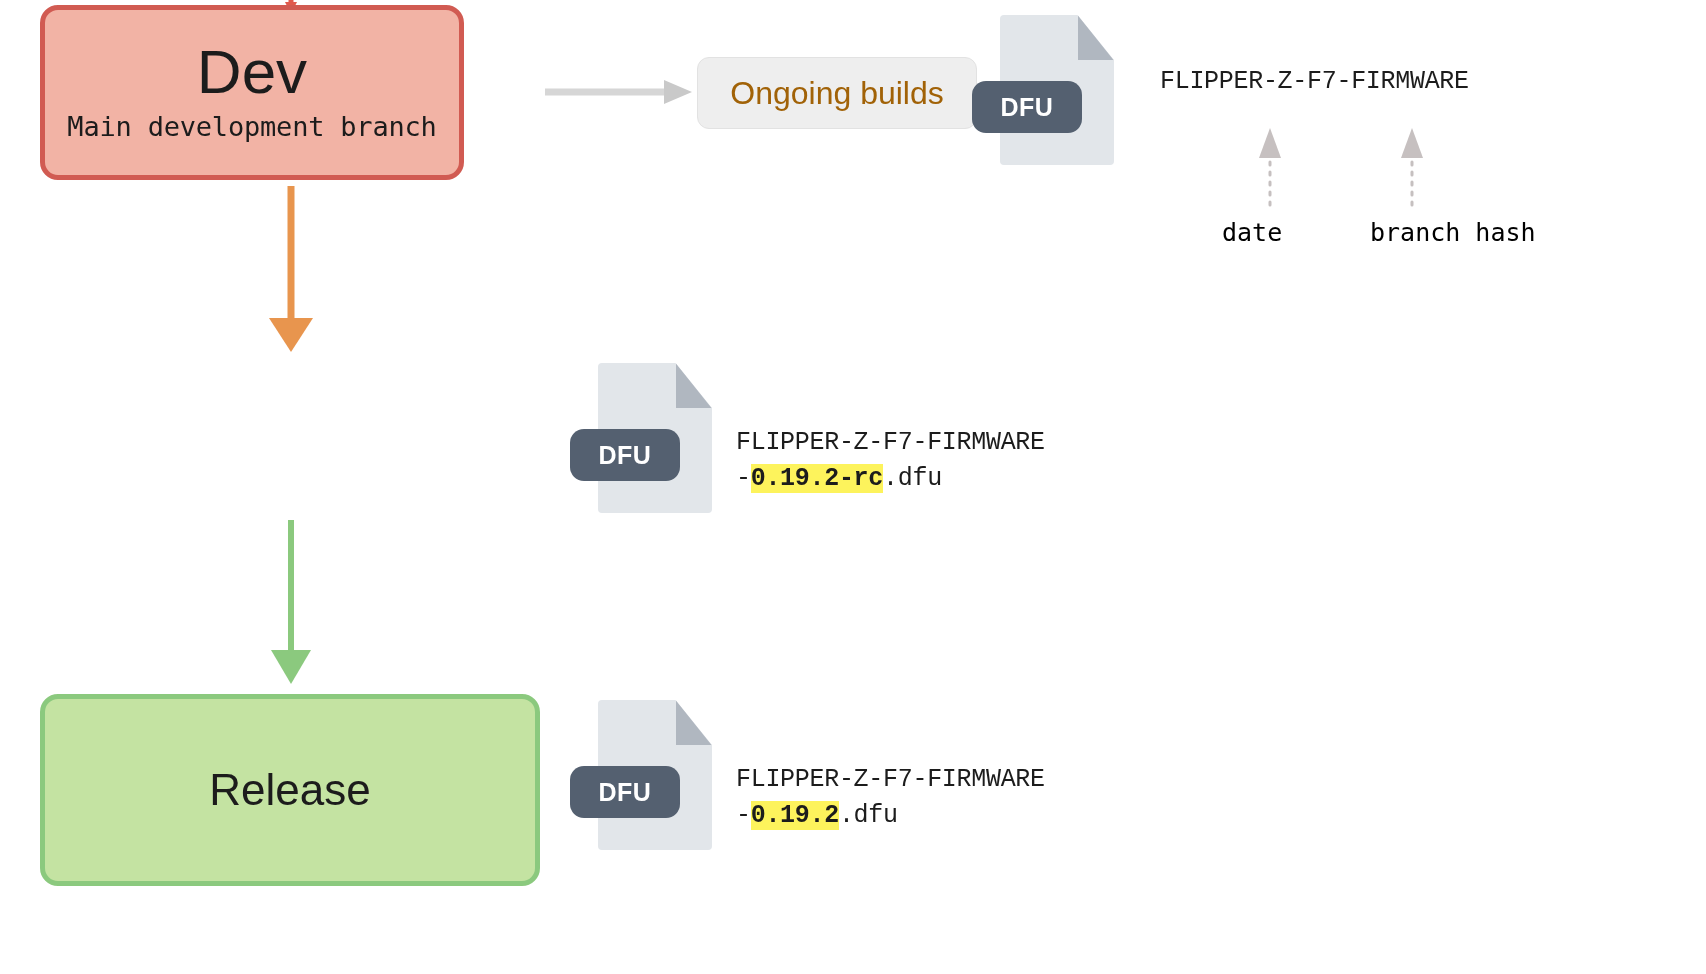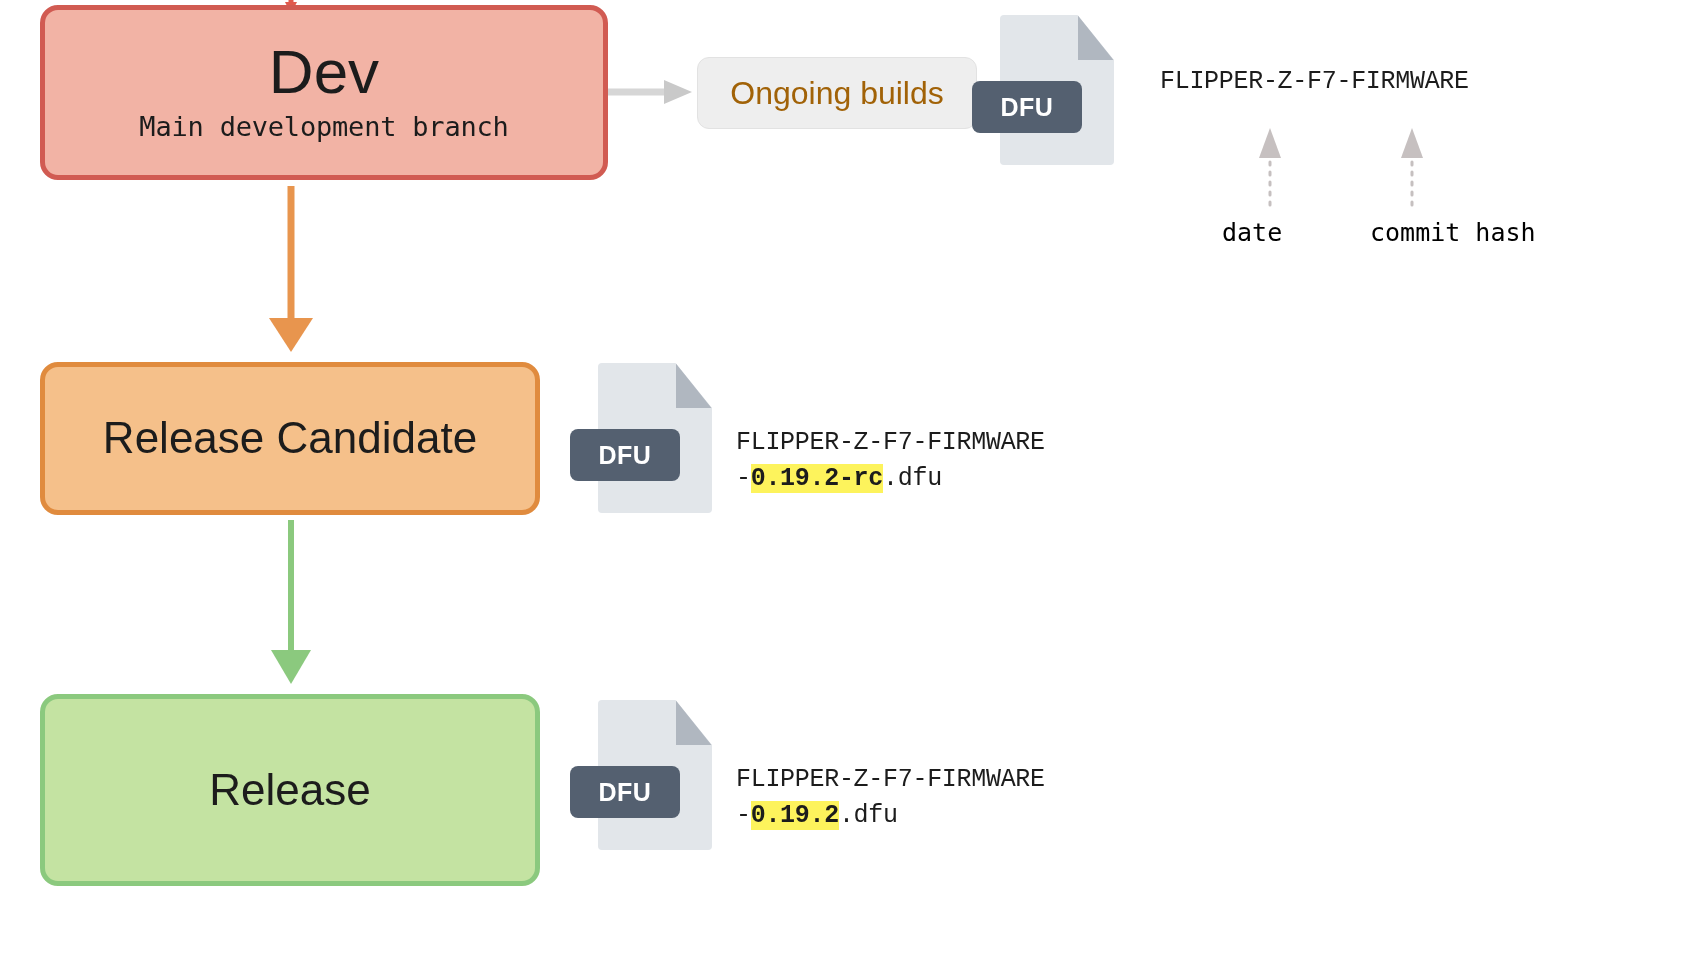--- a/index.html
+++ b/index.html
@@ -39,21 +39,21 @@
   }
   .stage-sub {
     font-family: "DejaVu Sans Mono", "Liberation Mono", monospace;
     font-size: 27px;
     color: #1c1c1c;
     margin-top: 6px;
     letter-spacing: -0.2px;
   }
 
   #box-dev {
-    left: 40px;  top: 5px;  width: 568px; height: 175px;
+    left: 40px;  top: 5px;  width: 424px; height: 175px;
     background: #f2b3a5;
     border-color: #d15b52;
   }
   #box-dev .stage-title { font-size: 62px; margin-top: -4px; }
 
   #box-rc {
     left: 40px;  top: 362px;  width: 500px; height: 153px;
     background: #f5c08a;
     border-color: #e08b3e;
   }
@@ -105,21 +105,21 @@
     background: #b0b7c0;
     clip-path: polygon(0 0, 100% 100%, 0 100%);
   }
   .dfu-file .tag {
     position: absolute;
     left: -28px;
     top: 66px;
     width: 110px;
     height: 52px;
     background: #546070;
-    border-radius: 8px;
+    border-radius: 14px;
     display: flex; align-items: center; justify-content: center;
     color: #ffffff;
     font-size: 25px;
     font-weight: bold;
     letter-spacing: 0.5px;
     text-align: center;
   }
 
   
   .fname {
@@ -197,25 +197,22 @@
     <div class="sheet"></div>
     <div class="fold"></div>
     <div class="tag">DFU</div>
   </div>
 
   <div class="fname" style="left:1160px; top:64px;">
     <span class="line">FLIPPER-Z-F7-FIRMWARE</span>
   </div>
 
   <div class="annot-label" style="left:1222px; top:218px;">date</div>
-  <div class="annot-label" style="left:1370px; top:218px;">commit hash</div>
-
-  <div class="stage-box" id="box-rc">
-    <div class="stage-title">Release Candidate</div>
-  </div>
+  <div class="annot-label" style="left:1370px; top:218px;">branch hash</div>
+
 
   <div class="dfu-file" style="left:598px; top:363px;">
     <div class="sheet"></div>
     <div class="fold"></div>
     <div class="tag">DFU</div>
   </div>
 
   <div class="fname" style="left:736px; top:425px;">
     <span class="line">FLIPPER-Z-F7-FIRMWARE</span>
     <span class="line"><span>-</span><span class="hl">0.19.2-rc</span><span>.dfu</span></span>

